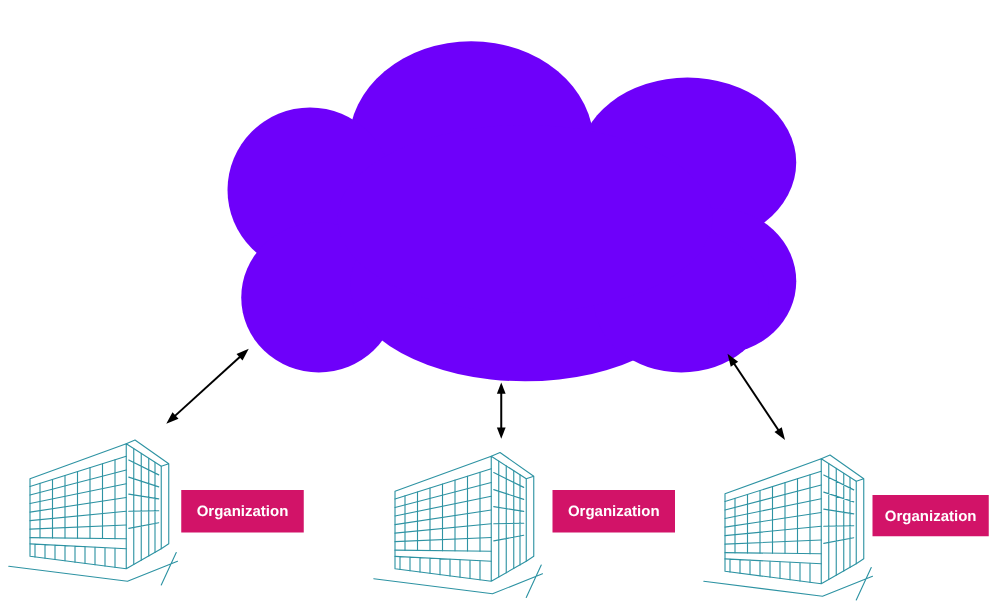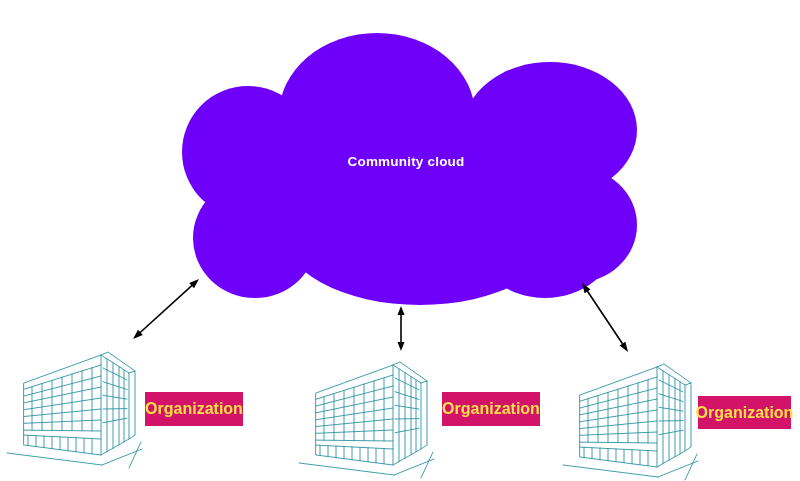--- a/index.html
+++ b/index.html
@@ -43,22 +43,22 @@
     color: #ffffff;
     font-size: 13.5px;
     font-weight: bold;
     letter-spacing: 0.2px;
   }
   .org-label {
     position: absolute;
     width: 98px;
     height: 34px;
     background: #D21368;
-    color: #fde047;
-    font-size: 16px;
+    color: #ffffff;
+    font-size: 12px;
     font-weight: bold;
     display: flex;
     align-items: center;
     justify-content: center;
   }
   .org-label-1 { left: 145px; top: 392px; }
   .org-label-2 { left: 442px; top: 392px; }
   .org-label-3 { left: 698px; top: 396px; width: 93px; height: 33px; }
 </style>
 </head>
@@ -115,19 +115,18 @@
         <polygon class="arrow-head" points="401,351 397.5,342 404.5,342"></polygon>
       </g>
       <g>
         <line class="arrow-line" x1="586" y1="289" x2="624" y2="346"></line>
         <polygon class="arrow-head" points="582,283 584.6,293.3 590.5,289.4"></polygon>
         <polygon class="arrow-head" points="628,352 619.6,345.6 625.4,341.8"></polygon>
       </g>
     </g>
   </svg>
 
-  <div class="cloud-label">Community cloud</div>
 
   <div class="org-label org-label-1">Organization</div>
   <div class="org-label org-label-2">Organization</div>
   <div class="org-label org-label-3">Organization</div>
 
 </div>
 
 </body></html>

